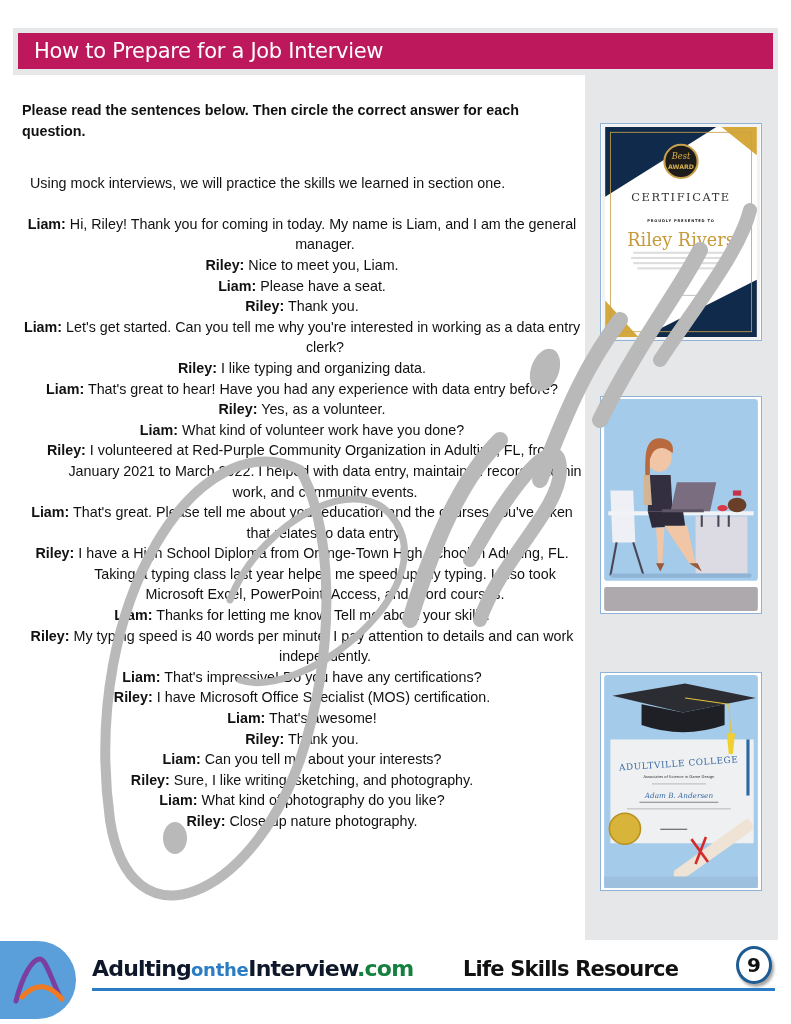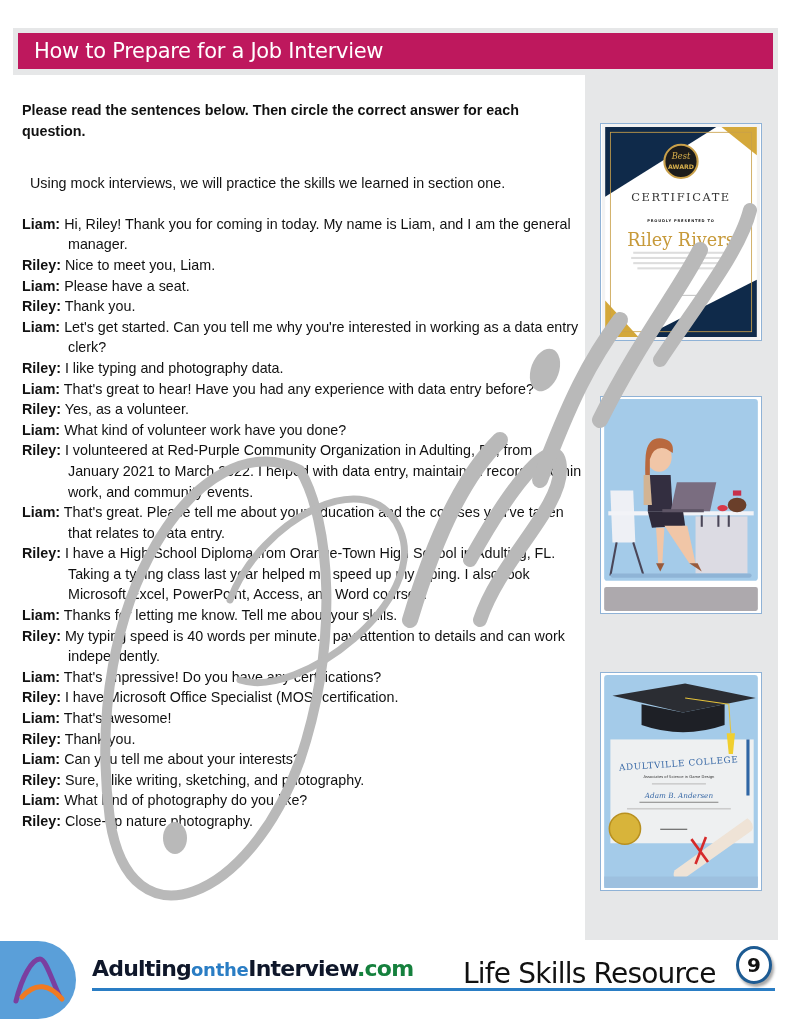--- a/index.html
+++ b/index.html
@@ -29,21 +29,21 @@
   }
   .text-col {
     position: absolute; left: 22px; top: 100px; width: 560px;
     font-size: 14.3px; line-height: 20.6px;
   }
   .instructions { font-weight: bold; margin: 0 0 32px 0; }
   .intro { margin: 0 0 20px 8px; }
   .mock-title { margin: 0 0 21px 0; }
   .mock-title b { font-weight: bold; }
   .dialogue { margin: 0; padding: 0; list-style: none; }
-  .dialogue li { padding-left: 46px; text-indent: -46px; }
+  .dialogue li { padding-left: 46px; text-indent: -46px; text-align: center; }
   .dialogue .spk { font-weight: bold; }
 
   .card {
     position: absolute; left: 600px; width: 162px;
     border: 1px solid #8fb2d6; background: #fff; box-sizing: border-box;
     overflow: hidden;
   }
   .card1 { top: 123px; height: 218px; }
   .card2 { top: 396px; height: 218px; }
   .card3 { top: 672px; height: 219px; }
@@ -60,22 +60,22 @@
   .footer-brand {
     position: absolute; left: 92px; top: 956px;
     font-family: "DejaVu Sans", sans-serif; font-weight: bold;
     font-size: 22px; letter-spacing: -0.8px; white-space: nowrap;
   }
   .footer-brand .blue { color: #0f172a; }
   .footer-brand .small { font-size: 18px; color: #2a7dc4; letter-spacing: -0.3px; }
   .footer-brand .dark { color: #15803d; }
   .footer-tag {
     position: absolute; left: 463px; top: 957px;
-    font-family: "DejaVu Sans", sans-serif; font-weight: normal;
-    font-size: 28px; color: #111; letter-spacing: -0.8px; white-space: nowrap; text-align: right;
+    font-family: "DejaVu Sans", sans-serif; font-weight: bold;
+    font-size: 21px; color: #111; letter-spacing: -0.8px; white-space: nowrap; text-align: right;
   }
   .footer-rule {
     position: absolute; left: 92px; top: 988px; width: 683px; height: 3px;
     background: #2a7dc4;
   }
   .page-badge {
     position: absolute; left: 736px; top: 946px; width: 30px; height: 32px;
     border-radius: 50%; border: 3px solid #1d5b93; background: #fff;
     box-shadow: 2px 3px 3px rgba(0,0,0,0.35);
     display: flex; align-items: center; justify-content: center;
@@ -95,21 +95,21 @@
 
 <div class="text-col">
   <p class="instructions">Please read the sentences below.  Then circle the correct answer for each question.</p>
   <p class="intro">Using mock interviews, we will practice the skills we learned in section one.</p>
   <ul class="dialogue" id="dialogue">
       <li><span class="spk">Liam:</span> <span>Hi, Riley!  Thank you for coming in today.  My name is Liam, and I am the general manager.</span></li>
       <li><span class="spk">Riley:</span> <span>Nice to meet you, Liam.</span></li>
       <li><span class="spk">Liam:</span> <span>Please have a seat.</span></li>
       <li><span class="spk">Riley:</span> <span>Thank you.</span></li>
       <li><span class="spk">Liam:</span> <span>Let's get started.  Can you tell me why you're interested in working as a data entry clerk?</span></li>
-      <li><span class="spk">Riley:</span> <span>I like typing and photography data.</span></li>
+      <li><span class="spk">Riley:</span> <span>I like typing and organizing data.</span></li>
       <li><span class="spk">Liam:</span> <span>That's great to hear!  Have you had any experience with data entry before?</span></li>
       <li><span class="spk">Riley:</span> <span>Yes, as a volunteer.</span></li>
       <li><span class="spk">Liam:</span> <span>What kind of volunteer work have you done?</span></li>
       <li><span class="spk">Riley:</span> <span>I volunteered at Red-Purple Community Organization in Adulting, FL, from January 2021 to March 2022.  I helped with data entry, maintained records, admin work, and community events.</span></li>
       <li><span class="spk">Liam:</span> <span>That's great.  Please tell me about your education and the courses you've taken that relates to data entry.</span></li>
       <li><span class="spk">Riley:</span> <span>I have a High School Diploma from Orange-Town High School in Adulting, FL.  Taking a typing class last year helped me speed up my typing.  I also took Microsoft Excel, PowerPoint, Access, and Word courses.</span></li>
       <li><span class="spk">Liam:</span> <span>Thanks for letting me know.  Tell me about your skills.</span></li>
       <li><span class="spk">Riley:</span> <span>My typing speed is 40 words per minute.  I pay attention to details and can work independently.</span></li>
       <li><span class="spk">Liam:</span> <span>That's impressive!  Do you have any certifications?</span></li>
       <li><span class="spk">Riley:</span> <span>I have Microsoft Office Specialist (MOS) certification.</span></li>

